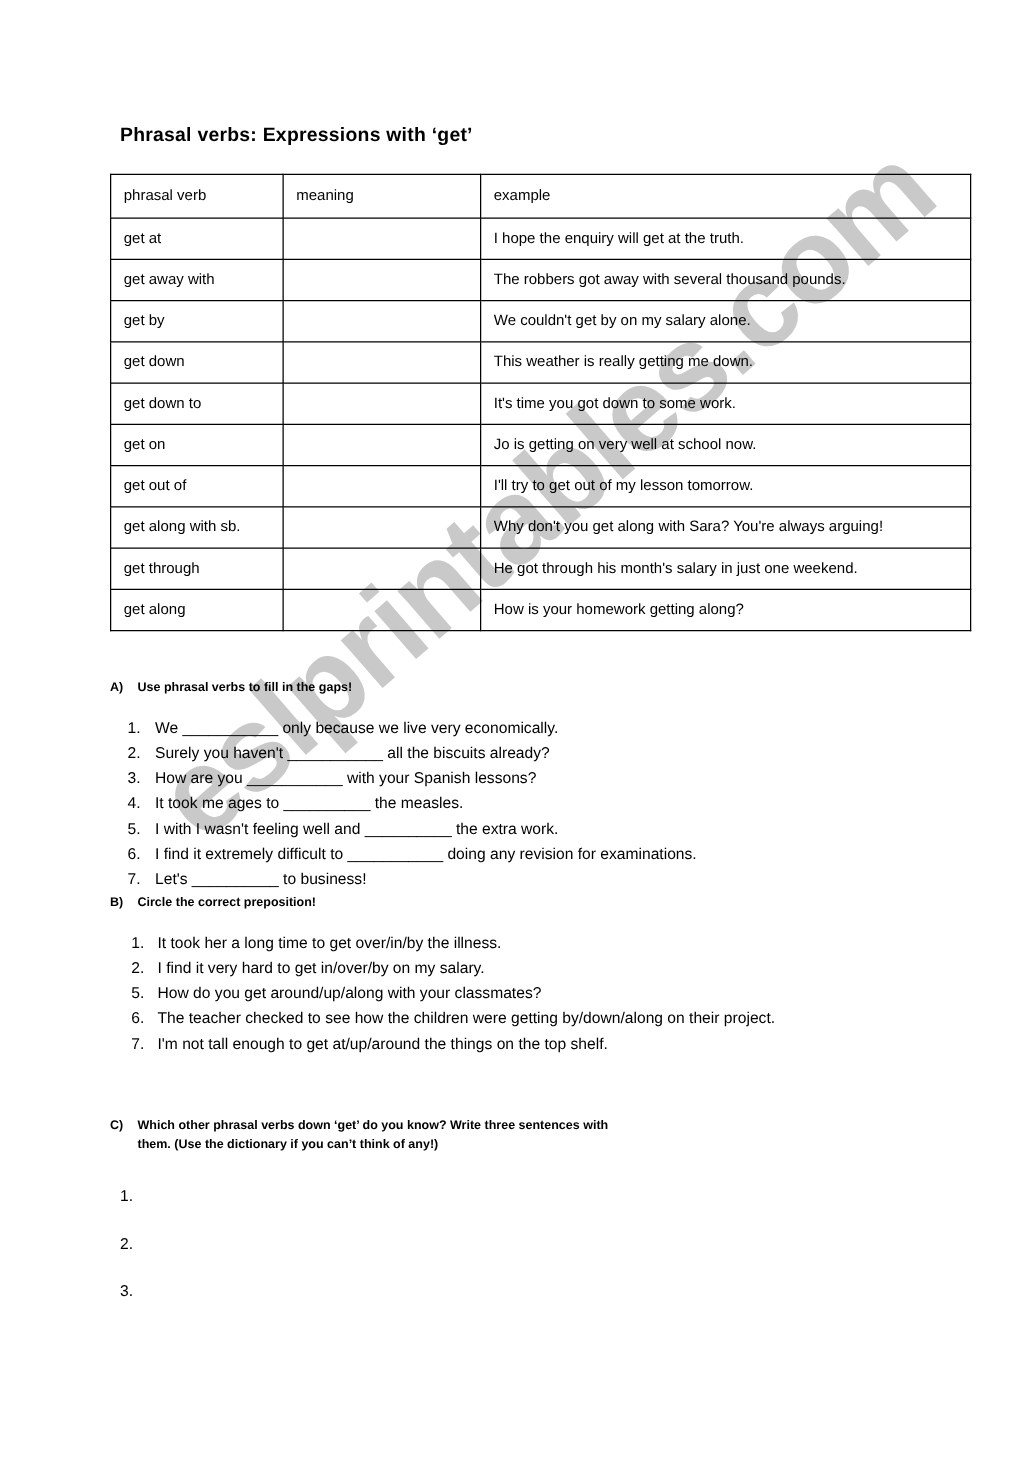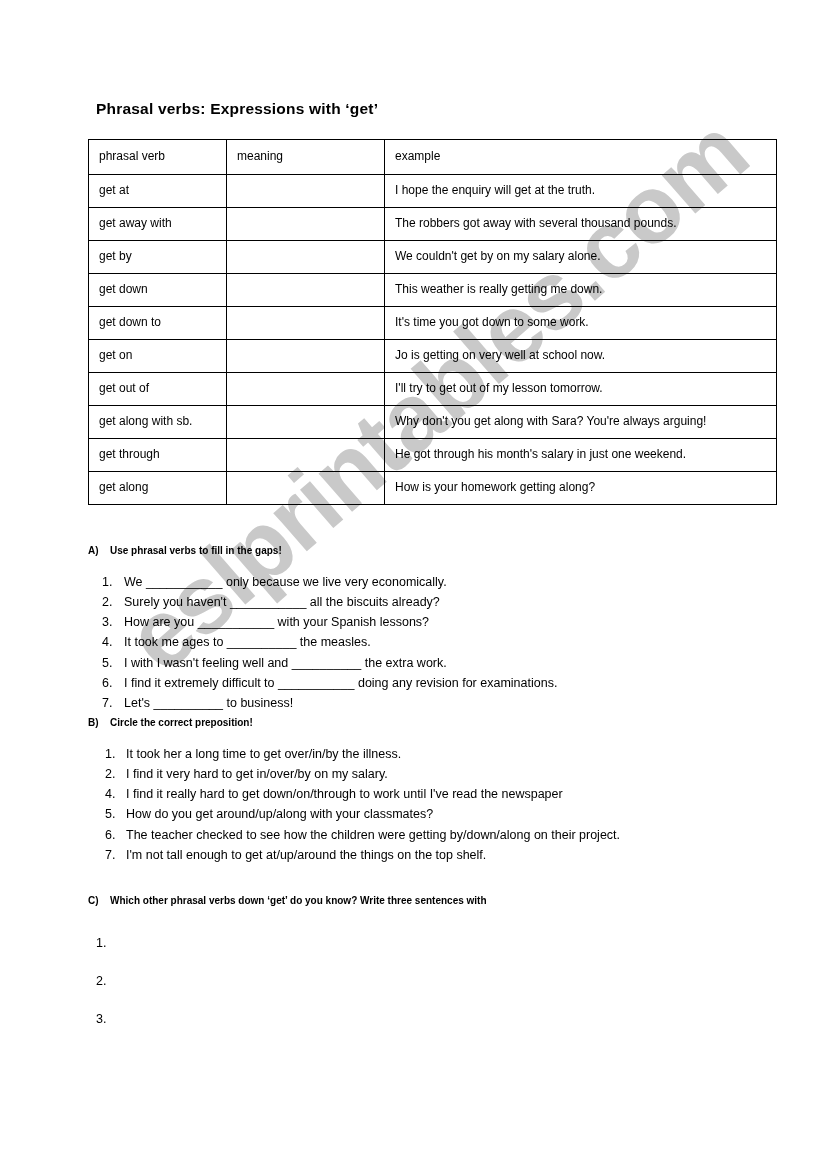--- a/index.html
+++ b/index.html
@@ -242,30 +242,30 @@
       </ol>
   </div>
 
   <div class="section" id="section-b">
     <div class="section-heading">
       <span class="letter">B)</span><span class="heading-text">Circle the correct preposition!</span>
     </div>
     <ol class="qlist indent-b" id="section-b-list">
         <li><span class="num">1.</span><span>It took her a long time to get over/in/by the illness.</span></li>
         <li><span class="num">2.</span><span>I find it very hard to get in/over/by on my salary.</span></li>
-        <li><span class="num">4.</span><span>I find it really hard to get down/on/through to work until I've read the newspaper</span></li>
         <li><span class="num">5.</span><span>How do you get around/up/along with your classmates?</span></li>
         <li><span class="num">6.</span><span>The teacher checked to see how the children were getting by/down/along on their project.</span></li>
         <li><span class="num">7.</span><span>I'm not tall enough to get at/up/around the things on the top shelf.</span></li>
       </ol>
   </div>
 
   <div class="section" id="section-c">
     <div class="section-heading">
       <span class="letter">C)</span><span class="heading-text">Which other phrasal verbs down ‘get’ do you know? Write three sentences with</span>
+      <span class="heading-multiline">them. (Use the dictionary if you can’t think of any!)</span>
     </div>
     <ol class="clist answers" id="section-c-list">
         <li><span>1.</span></li>
         <li><span>2.</span></li>
         <li><span>3.</span></li>
       </ol>
   </div>
 
 </div>
 

